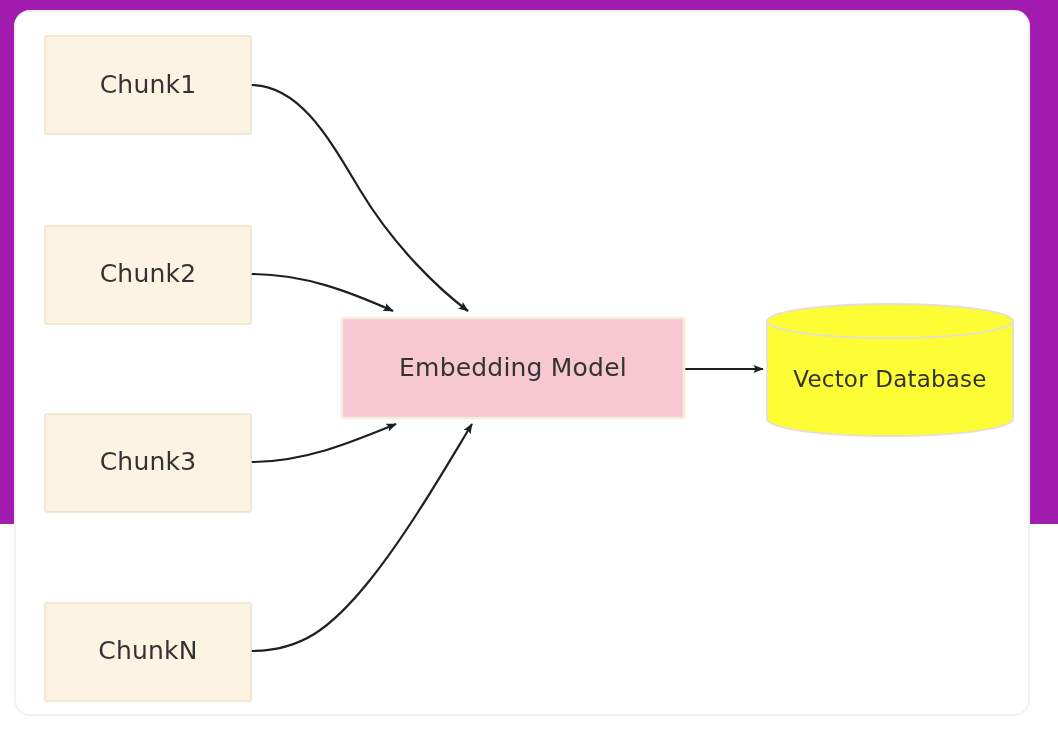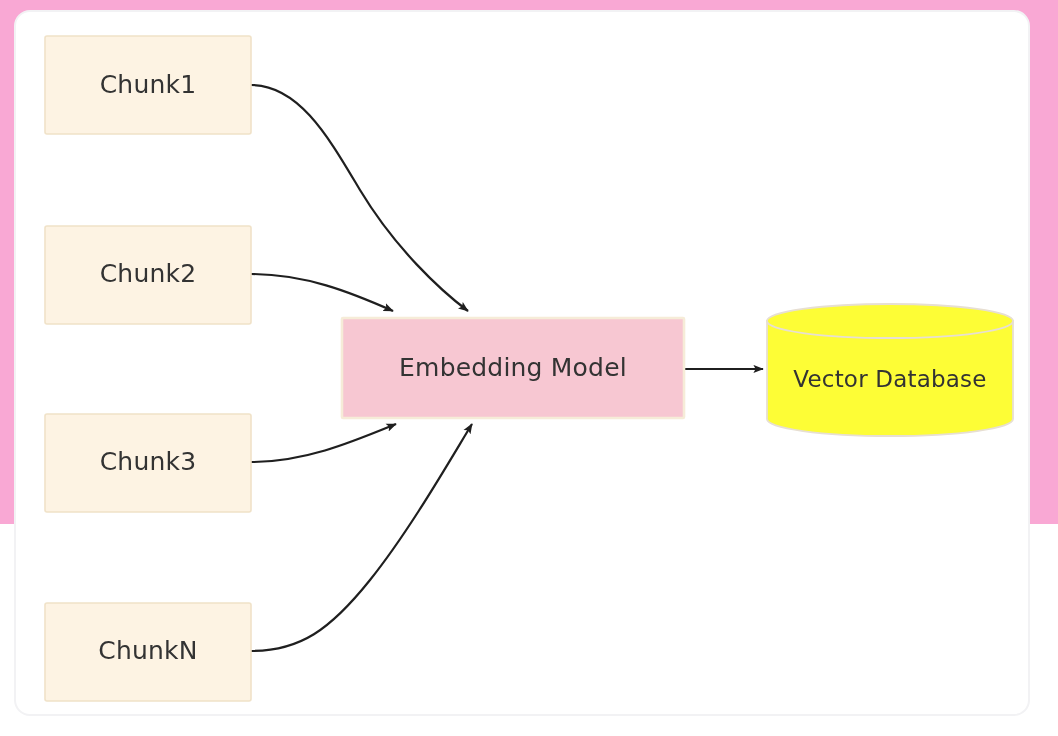--- a/index.html
+++ b/index.html
@@ -10,21 +10,21 @@
   body {
     width: 1058px;
     height: 736px;
     font-family: "DejaVu Sans", "Liberation Sans", sans-serif;
     overflow: hidden;
   }
   #diagram-root {
     position: relative;
     width: 1058px;
     height: 524px;
-    background: #f9a8d4;
+    background: #a21caf;
   }
   .diagram-frame {
     position: absolute;
     left: 14px;
     top: 10px;
     width: 1016px;
     height: 706px;
     border: 2px solid #f2f2f4;
     border-radius: 16px;
     background: #ffffff;

